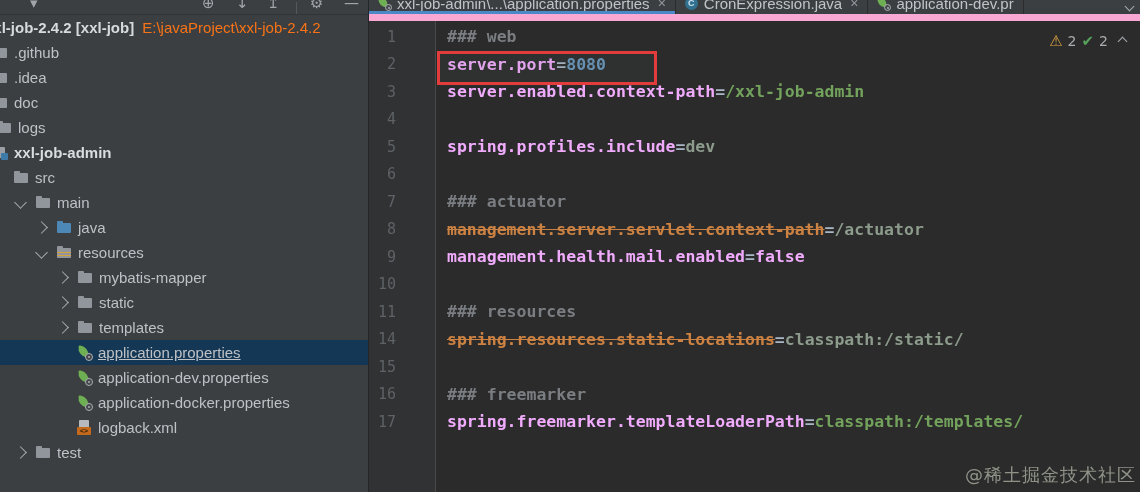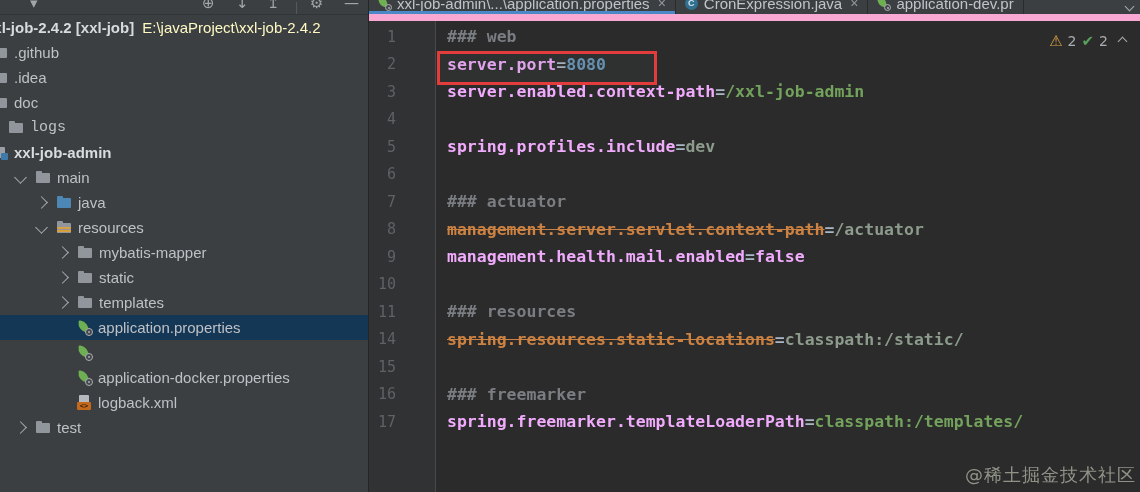--- a/index.html
+++ b/index.html
@@ -8,21 +8,21 @@
 
   
   .project-panel{width:368px;flex:none;background:#3C3F41;border-right:1px solid #242627;display:flex;flex-direction:column;overflow:hidden;}
   .panel-toolbar{height:14px;flex:none;position:relative;overflow:hidden;border-bottom:1px solid #323335;}
   .panel-toolbar .tbic{position:absolute;top:-7px;color:#A2A6AB;font-family:"DejaVu Sans",sans-serif;font-size:15px;line-height:20px;}
   .panel-toolbar .tbsep{position:absolute;top:2px;width:1px;height:12px;background:#55585B;}
   .tree{flex:1;position:relative;overflow:hidden;font-size:15px;color:#BEC1C5;}
   .tree-header{height:27px;display:flex;align-items:center;white-space:nowrap;overflow:hidden;}
   .tree-header .inner{margin-left:-15px;display:flex;align-items:baseline;}
   .proj-bold{color:#D8DBDE;font-weight:bold;}
-  .proj-path{color:#fef9c3;margin-left:8px;}
+  .proj-path{color:#f97316;margin-left:8px;}
   .trow{height:25px;display:flex;align-items:center;white-space:nowrap;}
   .trow.sel{background:#143755;}
   .tlabel{margin-left:0;}
   .tlabel.bold{color:#DADDE0;font-weight:bold;}
   .chev{width:8px;height:8px;flex:none;margin-right:11px;border-right:1.6px solid #A7ABB0;border-bottom:1.6px solid #A7ABB0;display:inline-block;}
   .chev.right{transform:rotate(-45deg);}
   .chev.down{transform:rotate(45deg);}
   .chev.up{transform:rotate(225deg);}
   .chev.small{width:6px;height:6px;margin:0;}
 
@@ -103,31 +103,35 @@
           <span class="tlabel">.github</span>
         </div>
         <div class="trow" style="padding-left: 0px;">
           <span class="ic folder" style="margin-left: -7px;"></span>
           <span class="tlabel">.idea</span>
         </div>
         <div class="trow" style="padding-left: 0px;">
           <span class="ic folder" style="margin-left: -7px;"></span>
           <span class="tlabel">doc</span>
         </div>
-        <div class="trow" style="padding-left: 16px; font-family: Liberation Mono, monospace;">
+        <div class="trow" style="padding-left: 4px;">
           <span class="ic folder" style="margin-left: -7px;"></span>
           <span class="tlabel">logs</span>
         </div>
         <div class="trow" style="padding-left: 0px;">
           <span class="ic module" style="margin-left: -7px;">
             <span class="mbase"></span>
             <span class="maccent"></span>
           </span>
           <span class="tlabel bold">xxl-job-admin</span>
         </div>
+        <div class="trow" style="padding-left: 14px;">
+          <span class="ic folder"></span>
+          <span class="tlabel">src</span>
+        </div>
         <div class="trow" style="padding-left: 16px;">
           <span class="chev down"></span>
           <span class="ic folder"></span>
           <span class="tlabel">main</span>
         </div>
         <div class="trow" style="padding-left: 37px;">
           <span class="chev right"></span>
           <span class="ic folder-blue"></span>
           <span class="tlabel">java</span>
         </div>
@@ -146,32 +150,33 @@
         <div class="trow" style="padding-left: 58px;">
           <span class="chev right"></span>
           <span class="ic folder"></span>
           <span class="tlabel">static</span>
         </div>
         <div class="trow" style="padding-left: 58px;">
           <span class="chev right"></span>
           <span class="ic folder"></span>
           <span class="tlabel">templates</span>
         </div>
-        <div class="trow sel" style="padding-left: 77px;">
+        <div class="trow sel" style="padding-left: 77px; text-decoration: underline;">
           <span class="ic spring">
             <span class="leaf"></span>
             <span class="gearlet"></span>
           </span>
           <span class="tlabel">application.properties</span>
         </div>
         <div class="trow" style="padding-left: 77px;">
           <span class="ic spring">
             <span class="leaf"></span>
             <span class="gearlet"></span>
           </span>
+          <span class="tlabel">application-dev.properties</span>
         </div>
         <div class="trow" style="padding-left: 77px;">
           <span class="ic spring">
             <span class="leaf"></span>
             <span class="gearlet"></span>
           </span>
           <span class="tlabel">application-docker.properties</span>
         </div>
         <div class="trow" style="padding-left: 77px;">
           <span class="ic xml">

